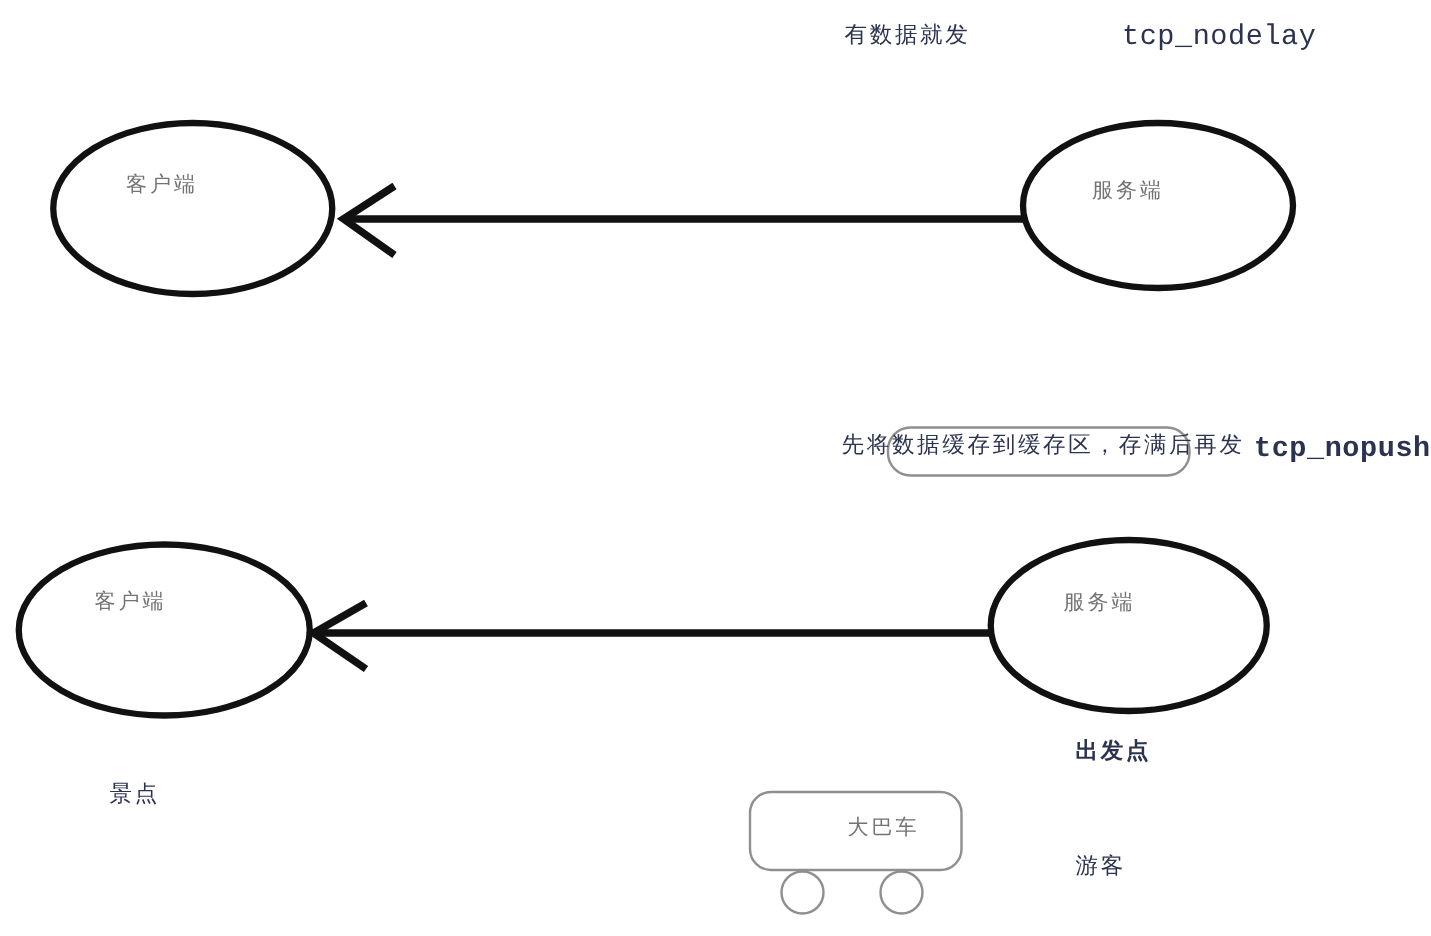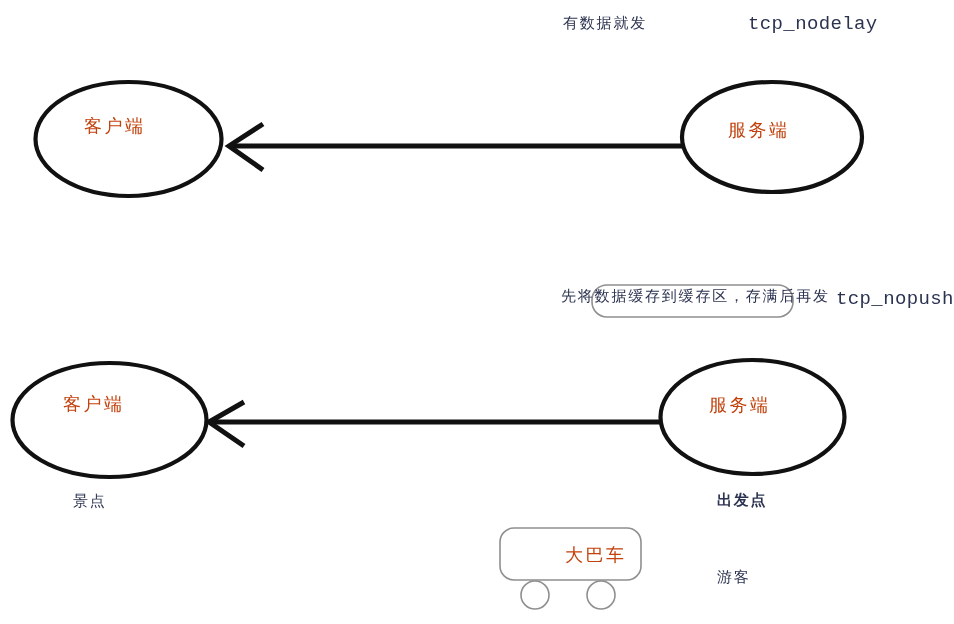--- a/index.html
+++ b/index.html
@@ -28,22 +28,22 @@
     font-family: "Liberation Serif", "DejaVu Serif", serif;
   }
   .lbl-cjk { font-size: 15px; }
   .lbl-mono {
     font-family: "Liberation Mono", "DejaVu Sans Mono", monospace;
     font-size: 19px;
     letter-spacing: 0.02em;
   }
   .node-text {
     position: absolute;
-    color: #c2410c;
-    font-size: 18px;
+    color: #737373;
+    font-size: 14px;
     letter-spacing: 0.14em;
     white-space: nowrap;
     font-family: "Liberation Serif", "DejaVu Serif", serif;
   }
 </style>
 </head>
 <body>
 
 <svg id="canvas" viewBox="0 0 954 624" xmlns="http://www.w3.org/2000/svg">
 
@@ -73,25 +73,25 @@
 <div class="lbl lbl-cjk" style="left:563px; top:14px;">有数据就发</div>
 
 <div class="lbl lbl-mono" style="left:737px; top:13px;margin-left:11px;">tcp_nodelay</div>
 
 <div class="node-text" style="left:84px; top:114px;">客户端</div>
 
 <div class="node-text" style="left:728px; top:118px;">服务端</div>
 
 <div class="lbl lbl-cjk" style="left:561px; top:251px;margin-top:36px;">先将数据缓存到缓存区，存满后再发</div>
 
-<div class="lbl lbl-mono" style="left:836px; top:288px;">tcp_nopush</div>
+<div class="lbl lbl-mono" style="left:836px; top:288px;font-weight:bold;">tcp_nopush</div>
 
 <div class="node-text" style="left:63px; top:392px;">客户端</div>
 
 <div class="node-text" style="left:709px; top:393px;">服务端</div>
 
-<div class="lbl lbl-cjk" style="left:73px; top:492px;">景点</div>
+<div class="lbl lbl-cjk" style="left:73px; top:520px;">景点</div>
 
 <div class="lbl lbl-cjk" style="left:717px; top:491px;font-weight:bold;">出发点</div>
 
 <div class="node-text" style="left:533px; top:543px;margin-left:32px;">大巴车</div>
 
 <div class="lbl lbl-cjk" style="left:717px; top:568px;">游客</div>
 
 </body></html>

